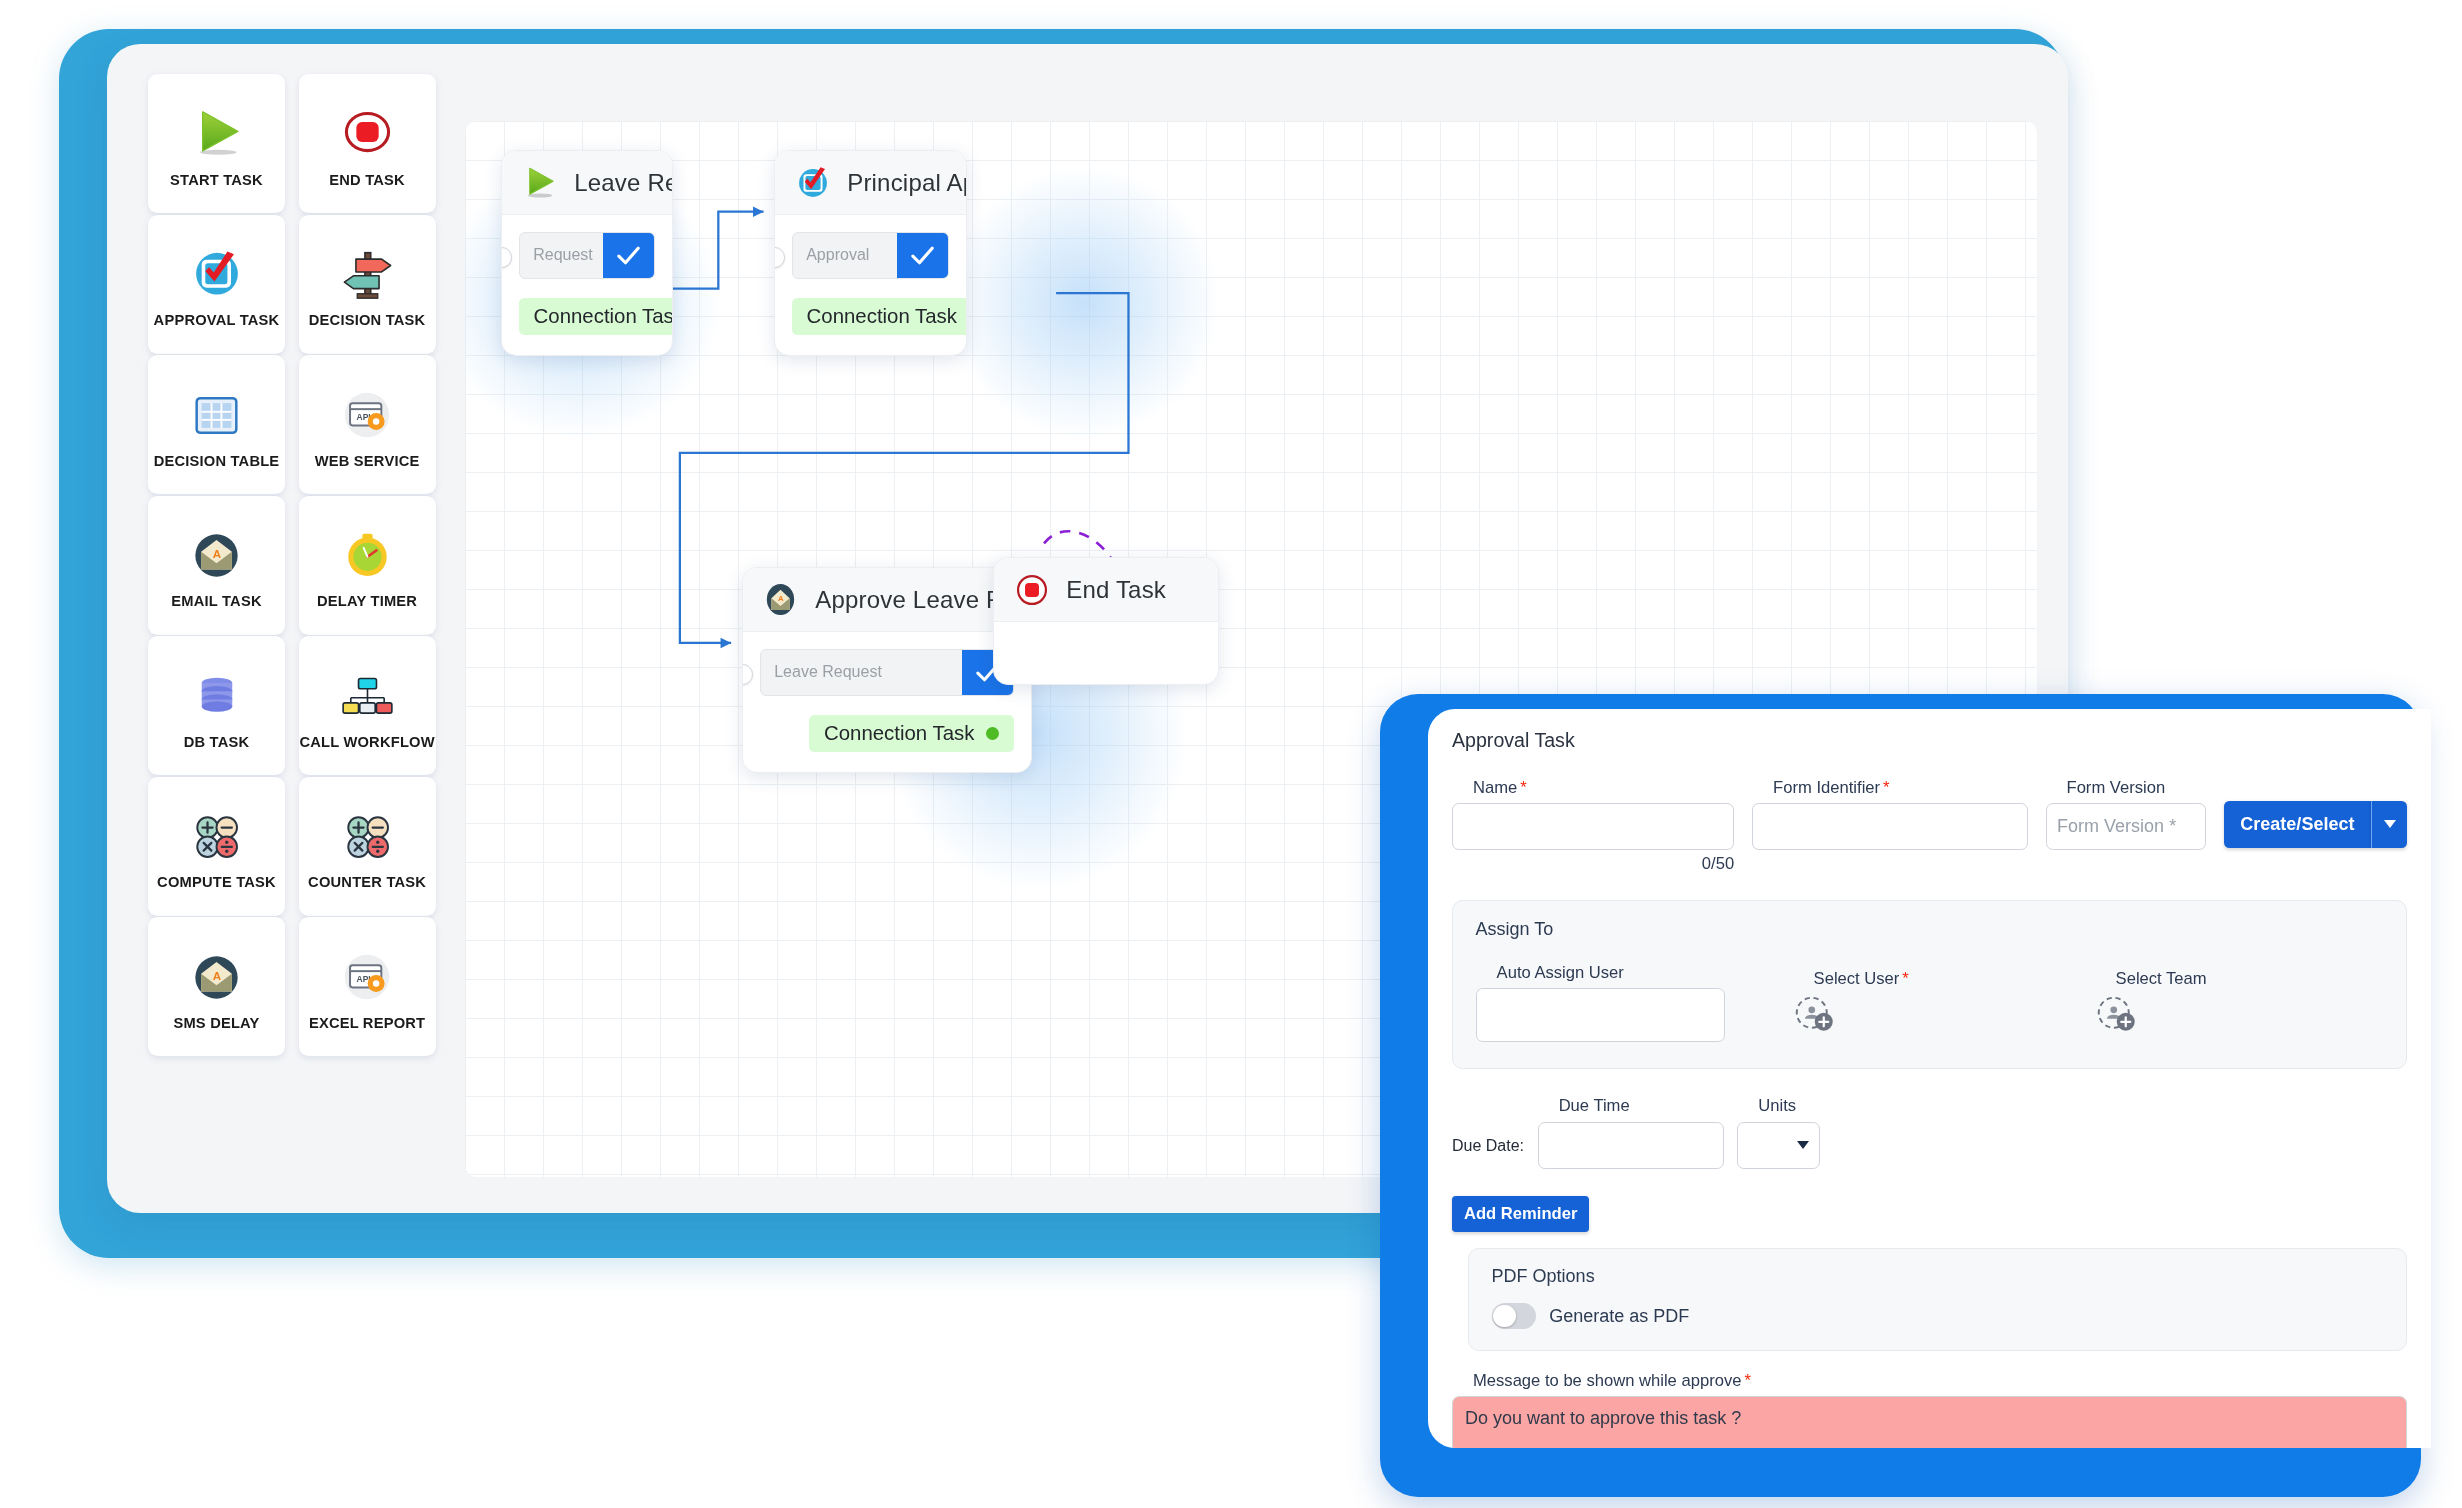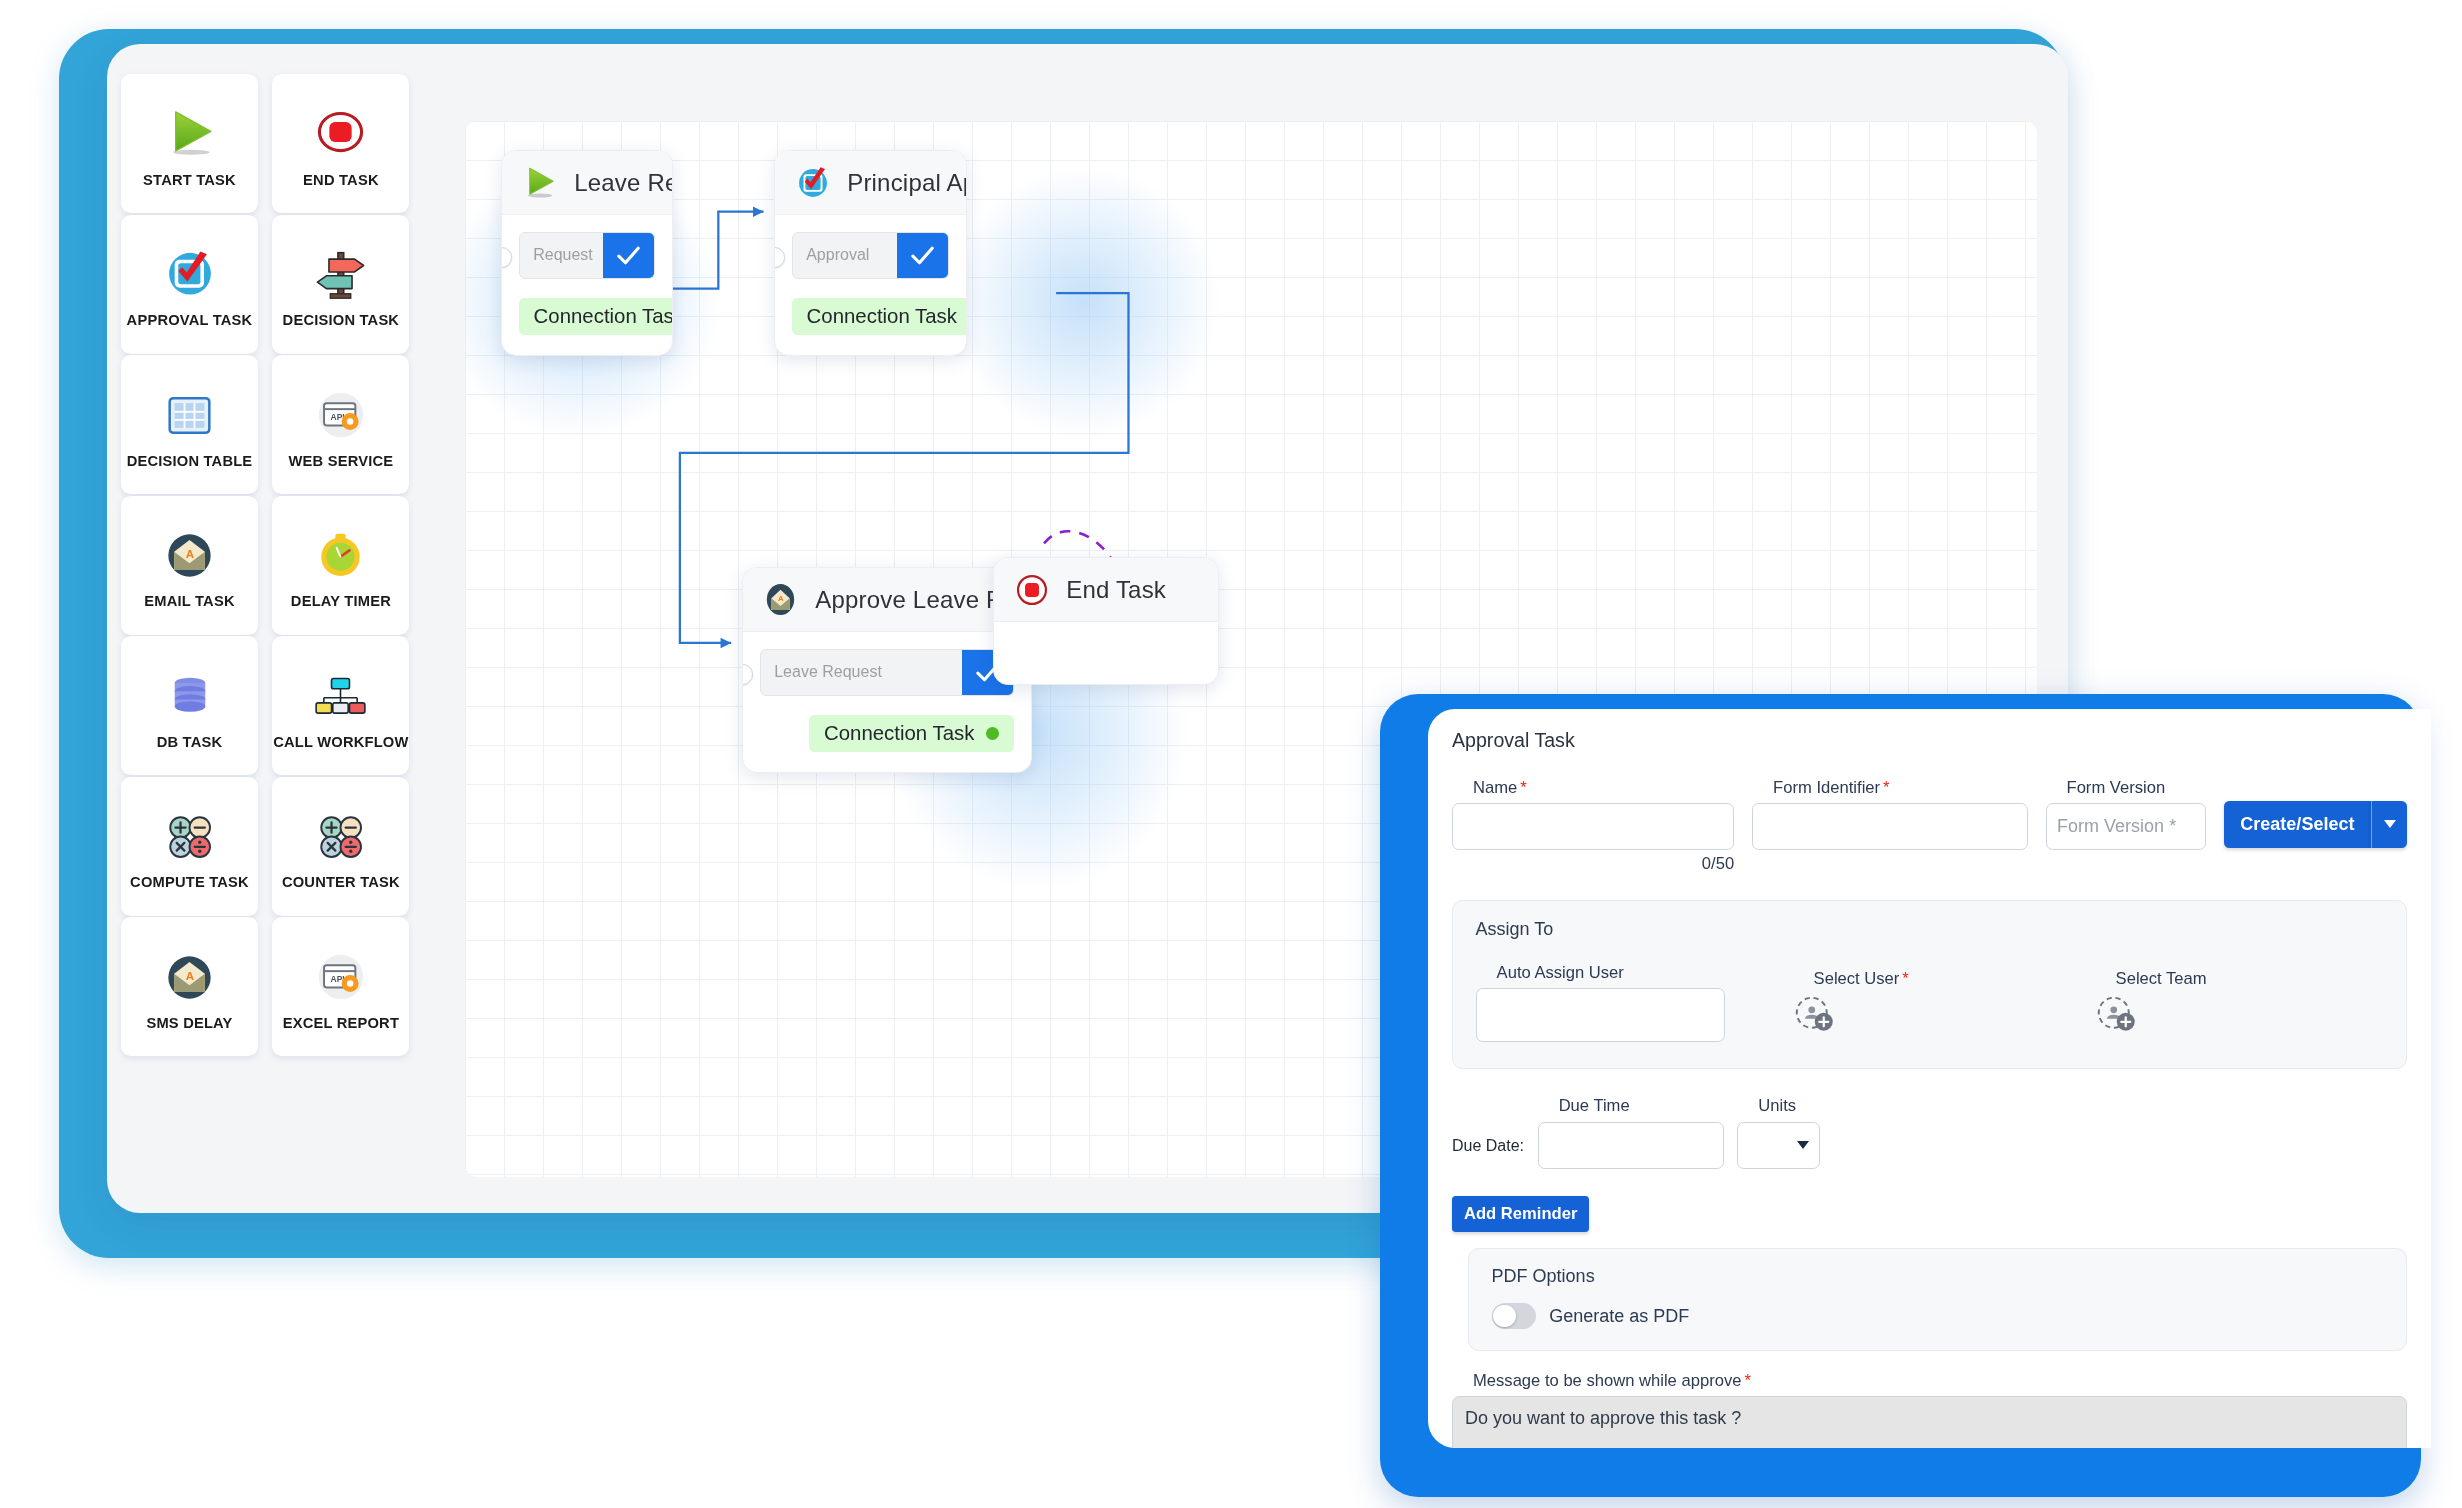--- a/index.html
+++ b/index.html
@@ -27,26 +27,25 @@
     width: 1961px; height: 1169px;
     background: #f4f5f7;
     border-radius: 33px;
     box-shadow: 0 12px 36px rgba(30,60,110,0.10);
     overflow: hidden;
   }
 
   
   .palette {
     position: absolute;
-    left: 14px; top: 30px;
+    left: 41px; top: 30px;
     width: 302px; height: 1109px;
     display: flex; flex-wrap: wrap;
     align-content: flex-start;
     gap: 0;
-    justify-content: space-between;
   }
   .pal-item {
     width: 137px; height: 139px;
     margin: 0 13.6px 1.5px 0;
     display: flex; flex-direction: column;
     align-items: center; justify-content: center;
     background: #ffffff;
     border-radius: 9.8px;
     box-shadow: 0 2.3px 6.8px rgba(80,100,160,0.13);
     cursor: grab;
@@ -240,21 +239,21 @@
   }
   .toggle-row { display:flex; align-items:center; gap:13.6px; }
   .toggle-label { font-size:18px; color:#2c3a52; }
 
   .msg-area {
     width:100%; height:91px;
     border:0.8px solid #cfd4da; border-radius:7.5px;
     font-family:"Liberation Sans", sans-serif;
     font-size:18px; color:#2f3a4a;
     padding: 10.6px 12px; resize:none; outline:none;
-    background:#e5e5e5;
+    background:#fca5a5;
   }
 </style>
 </head>
 <body>
 
 <div id="root">
 
   <div class="blue-frame"></div>
 
   <div class="builder">

